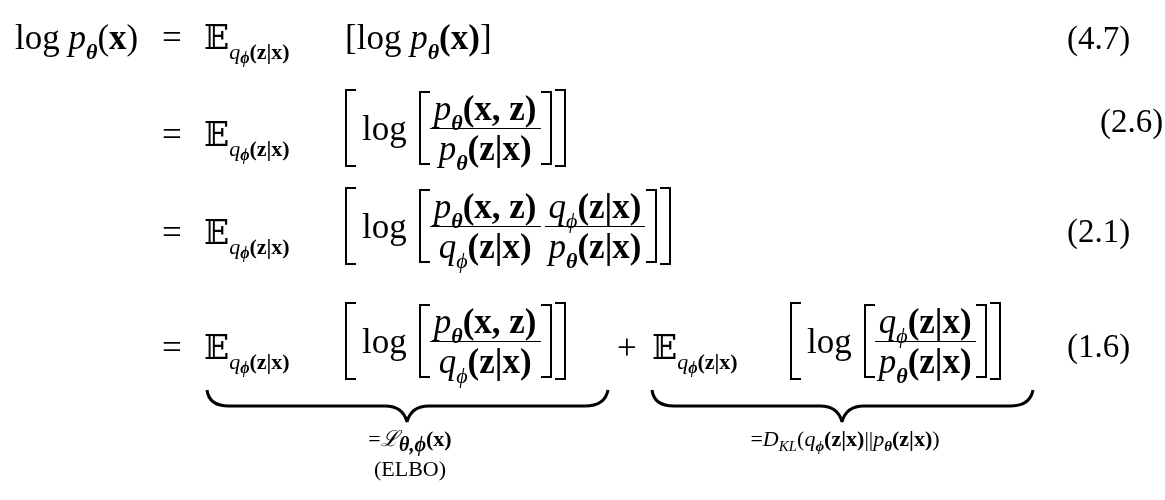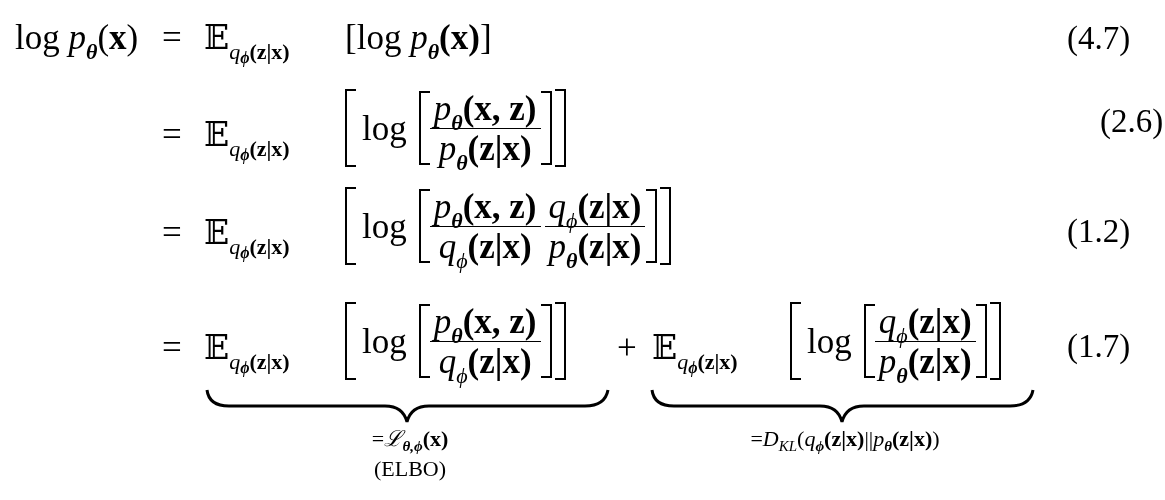--- a/index.html
+++ b/index.html
@@ -69,21 +69,21 @@
     <span class="num"><span class="it">p</span><span class="sub bfit">θ</span><span class="bf">(x, z)</span></span>
     <span class="den"><span class="it">q</span><span class="sub it">ϕ</span><span class="bf">(z|x)</span></span>
   </span>
   <span class="frac" style="margin-left:4px;">
     <span class="num"><span class="it">q</span><span class="sub it">ϕ</span><span class="bf">(z|x)</span></span>
     <span class="den"><span class="it">p</span><span class="sub bfit">θ</span><span class="bf">(z|x)</span></span>
   </span>
   <span class="rbr" style="height:70px;"></span>
   <span class="rbr" style="height:74px; margin-left:3px;"></span>
 </div>
-<div class="abs math eqno" style="left:1067px; top:215px;">(1.2)</div>
+<div class="abs math eqno" style="left:1067px; top:215px;">(2.1)</div>
 
 <div class="abs math" style="left:162px; top:330px;">=</div>
 <div class="abs math" style="left:204px; top:330px;">
   <span class="bb">𝔼</span><span class="sub it">q</span><span class="subsub bfit" style="top:14px;">ϕ</span><span class="sub bf">(z|x)</span>
 </div>
 <div class="abs math" style="left:345px; top:301px; height:80px; display:flex; align-items:center;">
   <span class="lbr" style="height:74px;"></span>
   <span style="margin:0 12px 0 6px;">log</span>
   <span class="lbr" style="height:70px;"></span>
   <span class="frac">
@@ -91,40 +91,40 @@
     <span class="den"><span class="it">q</span><span class="sub it">ϕ</span><span class="bf">(z|x)</span></span>
   </span>
   <span class="rbr" style="height:70px;"></span>
   <span class="rbr" style="height:74px; margin-left:3px;"></span>
 </div>
 
 <svg class="brace" style="left:205px; top:388px;" width="405" height="36" viewBox="0 0 405 36">
   <path d="M2 2 Q4 18 24 18 L180 18 Q198 18 202 34 Q206 18 224 18 L380 18 Q400 18 403 2" fill="none" stroke="#000" stroke-width="3"></path>
 </svg>
 <div class="abs math underlabel" style="left:330px; top:428px; width:160px;">
-  <span>=</span><span class="it">ℒ</span><span class="bfit" style="font-size:15px; position:relative; top:5px;">θ,ϕ</span><span class="bf">(x)</span>
+  <span>=</span><span class="it">ℒ</span><span class="bfit" style="font-size:20px; position:relative; top:5px;">θ,ϕ</span><span class="bf">(x)</span>
 </div>
 <div class="abs math underlabel" style="left:340px; top:458px; width:140px;">(ELBO)</div>
 
 <div class="abs math" style="left:617px; top:330px;">+</div>
 
 <div class="abs math" style="left:652px; top:330px;">
   <span class="bb">𝔼</span><span class="sub it">q</span><span class="subsub bfit" style="top:14px;">ϕ</span><span class="sub bf">(z|x)</span>
 </div>
 <div class="abs math" style="left:790px; top:301px; height:80px; display:flex; align-items:center;">
   <span class="lbr" style="height:74px;"></span>
   <span style="margin:0 12px 0 6px;">log</span>
   <span class="lbr" style="height:70px;"></span>
   <span class="frac">
     <span class="num"><span class="it">q</span><span class="sub it">ϕ</span><span class="bf">(z|x)</span></span>
     <span class="den"><span class="it">p</span><span class="sub bfit">θ</span><span class="bf">(z|x)</span></span>
   </span>
   <span class="rbr" style="height:70px;"></span>
   <span class="rbr" style="height:74px; margin-left:3px;"></span>
 </div>
-<div class="abs math eqno" style="left:1067px; top:330px;">(1.7)</div>
+<div class="abs math eqno" style="left:1067px; top:330px;">(1.6)</div>
 
 <svg class="brace" style="left:650px; top:388px;" width="385" height="36" viewBox="0 0 385 36">
   <path d="M2 2 Q4 18 24 18 L170 18 Q188 18 192 34 Q196 18 214 18 L360 18 Q380 18 383 2" fill="none" stroke="#000" stroke-width="3"></path>
 </svg>
 <div class="abs math underlabel" style="left:680px; top:428px; width:330px;font-family:Liberation Serif, serif;">
   <span>=</span><span class="it">D</span><span class="it" style="font-size:15px; position:relative; top:5px;">KL</span><span>(</span><span class="it">q</span><span class="bfit" style="font-size:15px; position:relative; top:5px;">ϕ</span><span class="bf">(z|x)</span><span>||</span><span class="it">p</span><span class="bfit" style="font-size:15px; position:relative; top:5px;">θ</span><span class="bf">(z|x)</span><span>)</span>
 </div>
 
 </body></html>

